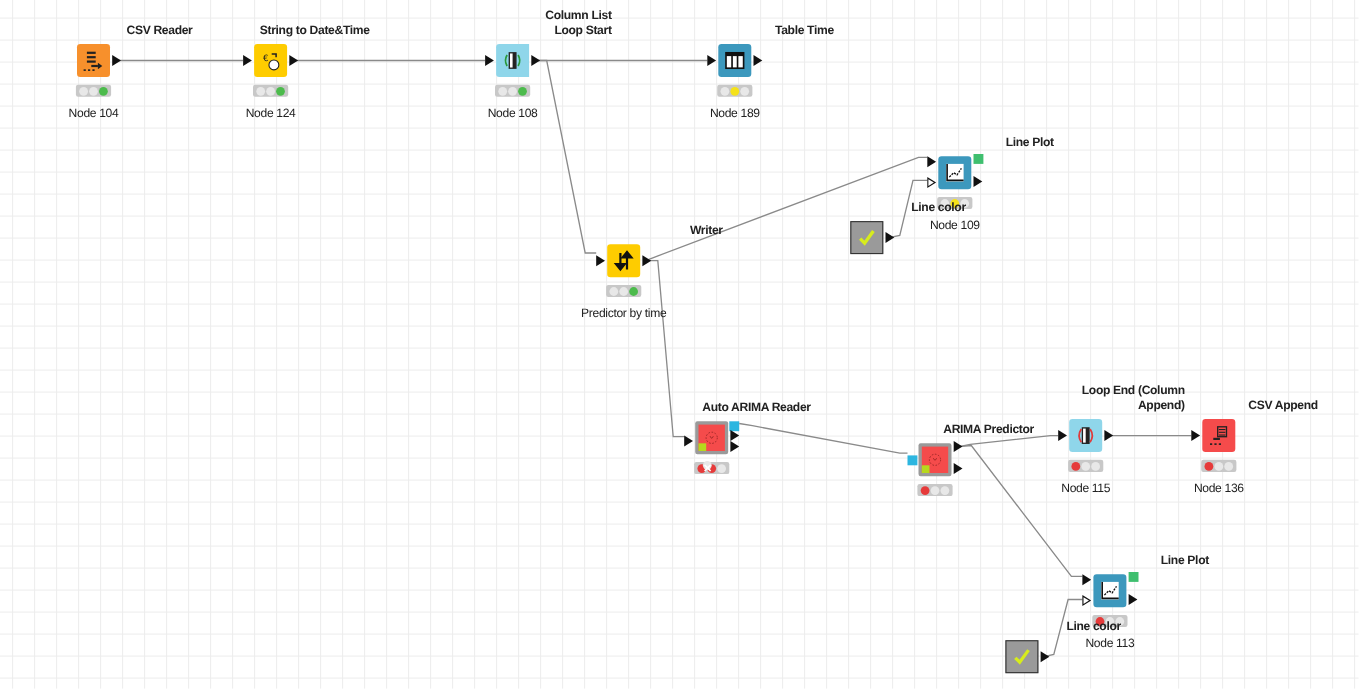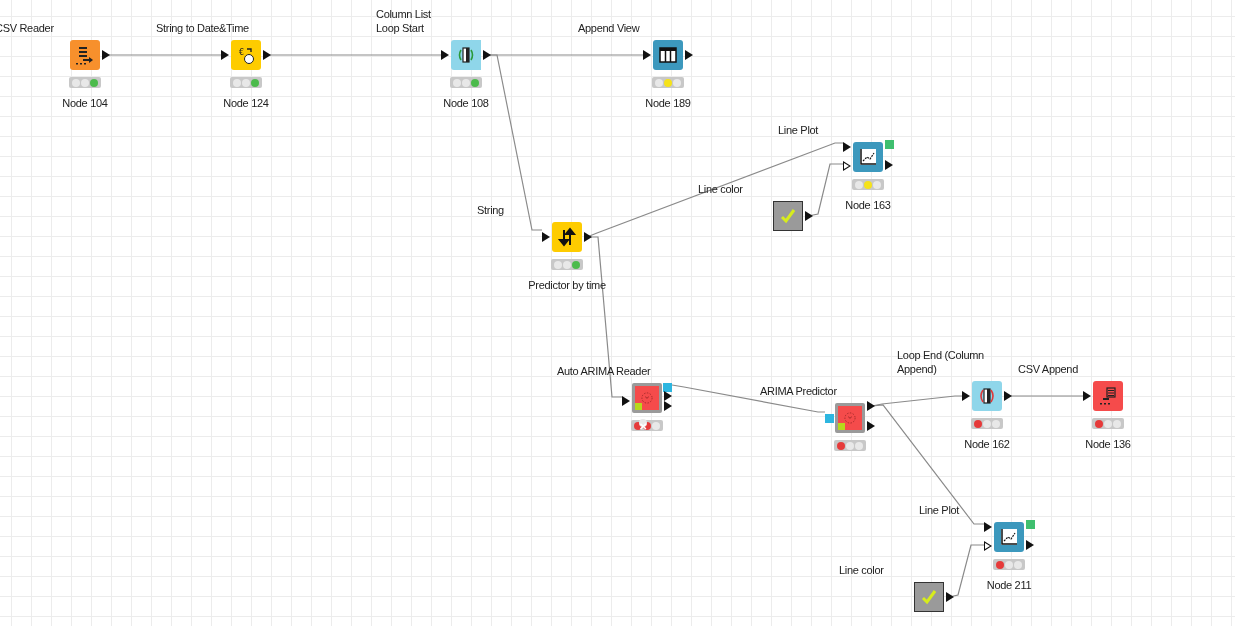--- a/index.html
+++ b/index.html
@@ -12,22 +12,22 @@
     background-size:20px 20px;
     background-position:11px 16px;
     font-family:"Liberation Sans", sans-serif;
   }
   #canvas { position:absolute; left:0; top:0; width:1235px; height:626px; }
   svg.wires { position:absolute; left:0; top:0; width:1235px; height:626px; pointer-events:none; }
   svg.wires path { fill:none; stroke:#8a8a8a; stroke-width:1.2; }
 
   .node { position:absolute; width:0; height:0; }
   .node .title {
-    position:absolute; left:-90px; width:180px; text-align:left;
-    font-size:11px; font-weight:normal; color:#222; letter-spacing:-0.3px;
+    position:absolute; left:-90px; width:180px; text-align:right;
+    font-size:11px; font-weight:bold; color:#222; letter-spacing:-0.3px;
     line-height:14px; bottom:20px; white-space:pre-line;
   }
   .node .box {
     position:absolute; left:-15px; top:-15px; width:30px; height:30px;
     border-radius:3px; box-sizing:border-box;
     display:flex; align-items:center; justify-content:center;
   }
   .node .box svg { width:22px; height:22px; }
   .node .status {
     position:absolute; left:-16px; top:22px; width:32px; height:11px;
@@ -149,21 +149,21 @@
     <div class="port-out"></div>
     <div class="status">
         <span></span>
         <span></span>
         <span class="green"></span>
       </div>
     <div class="caption">Node 108</div>
   </div>
 
   <div class="node" style="left:668px;top:55px;">
-    <div class="title">Append View</div>
+    <div class="title">Table Time</div>
     <div class="port-in"></div>
     <div class="box blue">
       <svg viewBox="0 0 22 22">
           <rect x="3" y="4" width="16" height="14" fill="#fff" stroke="#111" stroke-width="1.5"></rect>
           <rect x="3" y="4" width="16" height="3" fill="#111"></rect>
           <line x1="8.5" y1="4" x2="8.5" y2="18" stroke="#111" stroke-width="1.5"></line>
           <line x1="13.5" y1="4" x2="13.5" y2="18" stroke="#111" stroke-width="1.5"></line>
         </svg>
     </div>
     <div class="port-out"></div>
@@ -186,35 +186,35 @@
           <path d="M6,15 L10,11 L13,13 L17,7" stroke="#111" fill="none" stroke-width="1.2" stroke-dasharray="2,1"></path>
         </svg>
     </div>
     <div class="view-port"></div>
     <div class="port-out" style="top:3px;"></div>
     <div class="status">
         <span></span>
         <span class="yellow"></span>
         <span></span>
       </div>
-    <div class="caption">Node 163</div>
+    <div class="caption">Node 109</div>
   </div>
 
   <div class="node" style="left:788px;top:216px;">
     <div class="title">Line color</div>
     <div class="box greybox" style="border-radius:0;">
       <svg viewBox="0 0 22 22">
           <path d="M5,12 L9,16 L17,5" stroke="#d7ec1c" fill="none" stroke-width="3"></path>
         </svg>
     </div>
     <div class="port-out"></div>
   </div>
 
   <div class="node" style="left:567px;top:237px;">
-    <div class="title">String</div>
+    <div class="title">Writer</div>
     <div class="port-in"></div>
     <div class="box yellow">
       <svg viewBox="0 0 22 22">
           <g stroke="#111" stroke-width="2" fill="#111">
             <line x1="8" y1="4" x2="8" y2="16"></line>
             <polygon points="4,14 12,14 8,19"></polygon>
             <line x1="14" y1="7" x2="14" y2="19"></line>
             <polygon points="10,8 18,8 14,3"></polygon>
           </g>
         </svg>
@@ -284,21 +284,21 @@
           <path d="M7,5 q-4,6 0,12" stroke="#e03a3a" fill="none" stroke-width="1.6"></path>
           <path d="M15,5 q4,6 0,12" stroke="#e03a3a" fill="none" stroke-width="1.6"></path>
         </svg>
     </div>
     <div class="port-out"></div>
     <div class="status">
         <span class="red"></span>
         <span></span>
         <span></span>
       </div>
-    <div class="caption">Node 162</div>
+    <div class="caption">Node 115</div>
   </div>
 
   <div class="node" style="left:1108px;top:396px;">
     <div class="title">CSV Append</div>
     <div class="port-in"></div>
     <div class="box red">
       <svg viewBox="0 0 22 22">
           <g fill="#222">
             <rect x="10" y="3" width="8" height="9" fill="none" stroke="#222" stroke-width="1.2"></rect>
             <rect x="11" y="5" width="6" height="1"></rect>
@@ -330,21 +330,21 @@
           <path d="M6,15 L10,11 L13,13 L17,7" stroke="#111" fill="none" stroke-width="1.2" stroke-dasharray="2,1"></path>
         </svg>
     </div>
     <div class="view-port"></div>
     <div class="port-out" style="top:3px;"></div>
     <div class="status">
         <span class="red"></span>
         <span></span>
         <span></span>
       </div>
-    <div class="caption">Node 211</div>
+    <div class="caption">Node 113</div>
   </div>
 
   <div class="node" style="left:929px;top:597px;">
     <div class="title">Line color</div>
     <div class="box greybox" style="border-radius:0;">
       <svg viewBox="0 0 22 22">
           <path d="M5,12 L9,16 L17,5" stroke="#d7ec1c" fill="none" stroke-width="3"></path>
         </svg>
     </div>
     <div class="port-out"></div>

